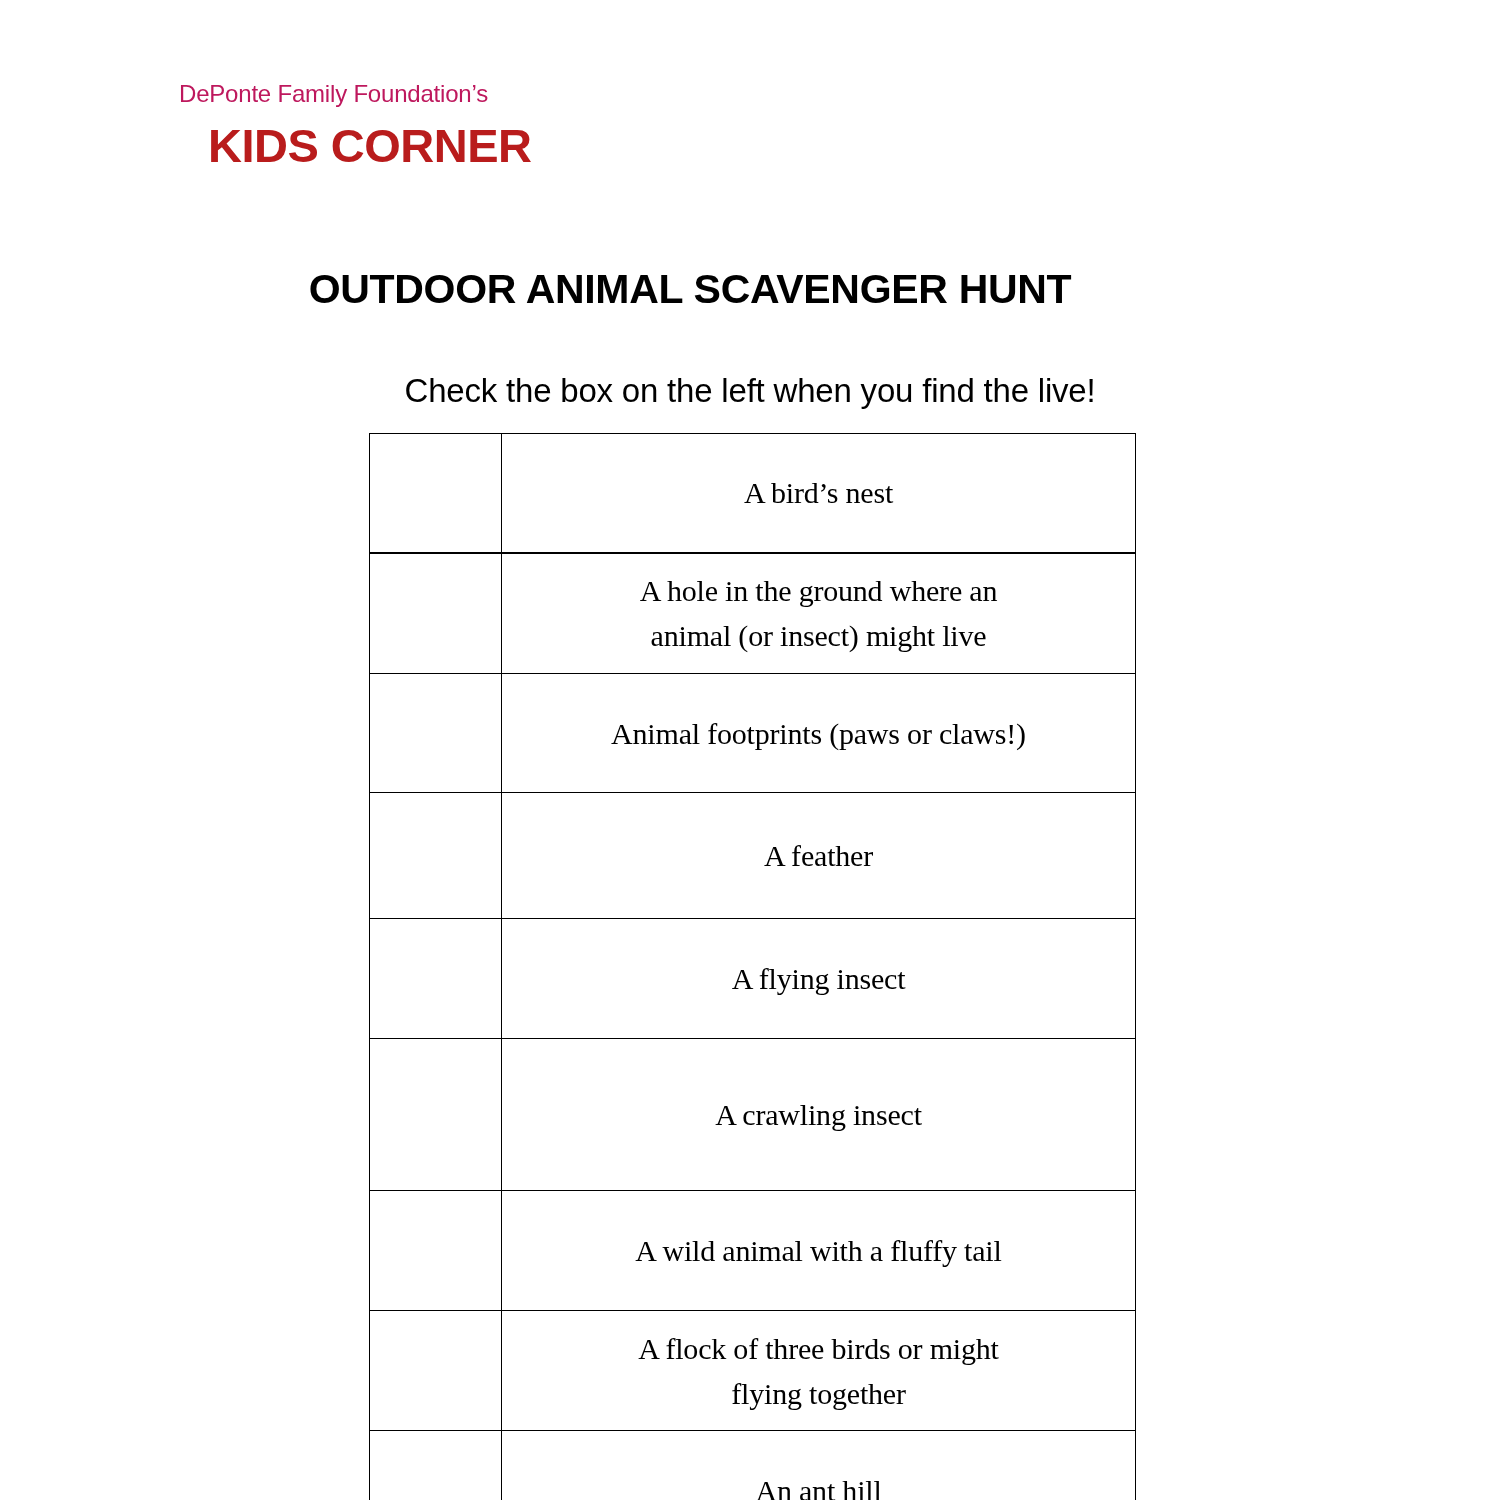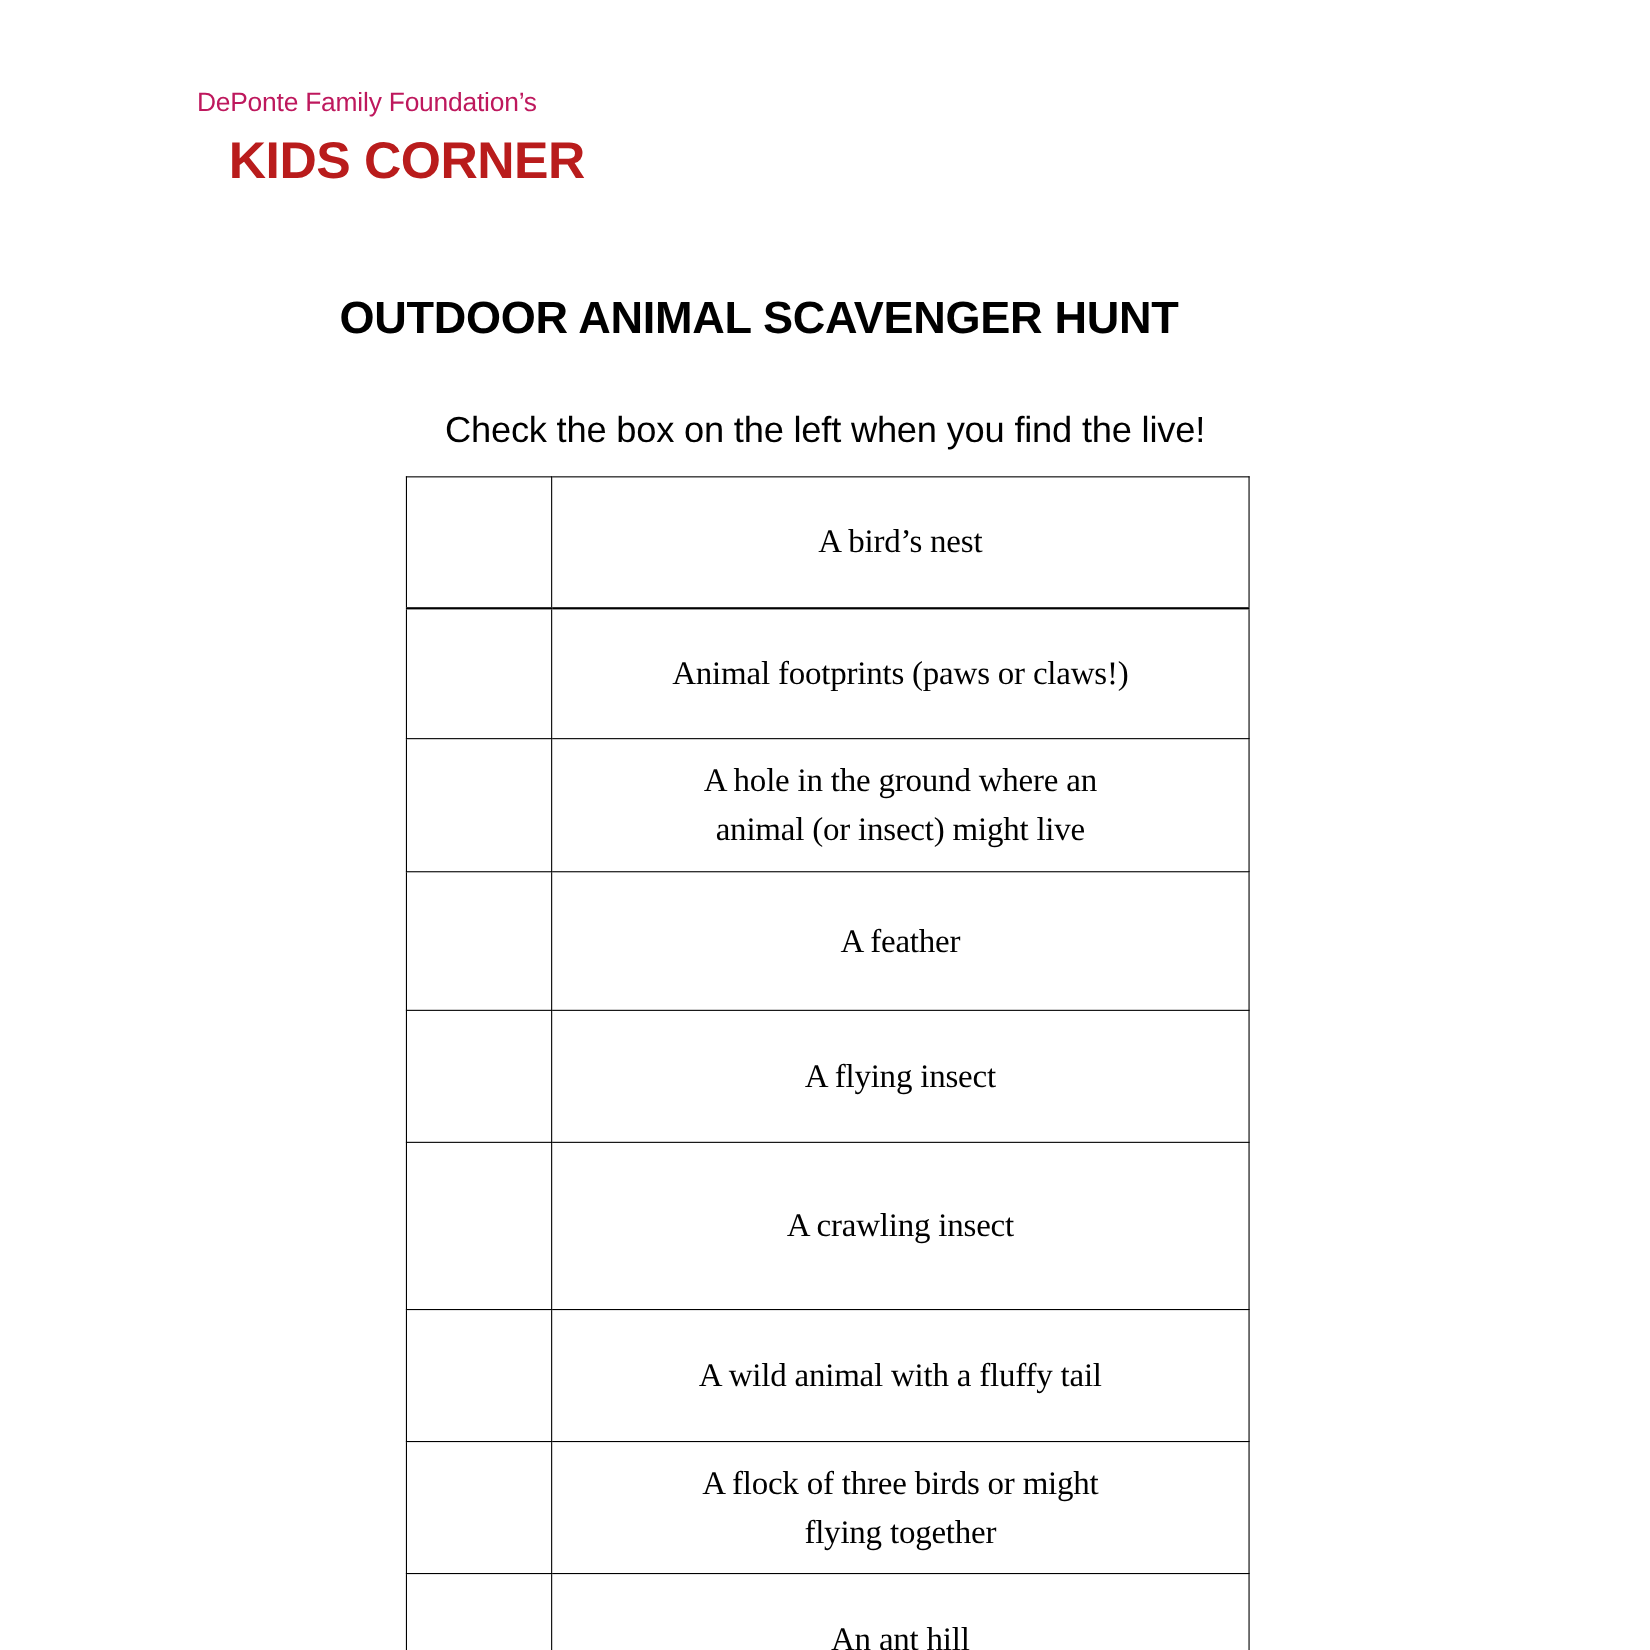--- a/index.html
+++ b/index.html
@@ -28,27 +28,27 @@
 <div class="brand">KIDS CORNER</div>
 <div class="title">OUTDOOR ANIMAL SCAVENGER HUNT</div>
 <div class="instr">Check the box on the left when you find the live!</div>
 
 <table class="hunt">
   <tbody>
     <tr class="r0" style="height:119px">
       <td class="check"></td>
       <td class="item">A bird’s nest</td>
     </tr>
+    <tr style="height:121px">
+      <td class="check"></td>
+      <td class="item"><span>A hole in the ground where an</span><br><span>animal (or insect) might live</span></td>
+    </tr>
     <tr style="height:119px">
       <td class="check"></td>
       <td class="item">Animal footprints (paws or claws!)</td>
-    </tr>
-    <tr style="height:121px">
-      <td class="check"></td>
-      <td class="item"><span>A hole in the ground where an</span><br><span>animal (or insect) might live</span></td>
     </tr>
     <tr style="height:126px">
       <td class="check"></td>
       <td class="item">A feather</td>
     </tr>
     <tr style="height:120px">
       <td class="check"></td>
       <td class="item">A flying insect</td>
     </tr>
     <tr style="height:152px">

